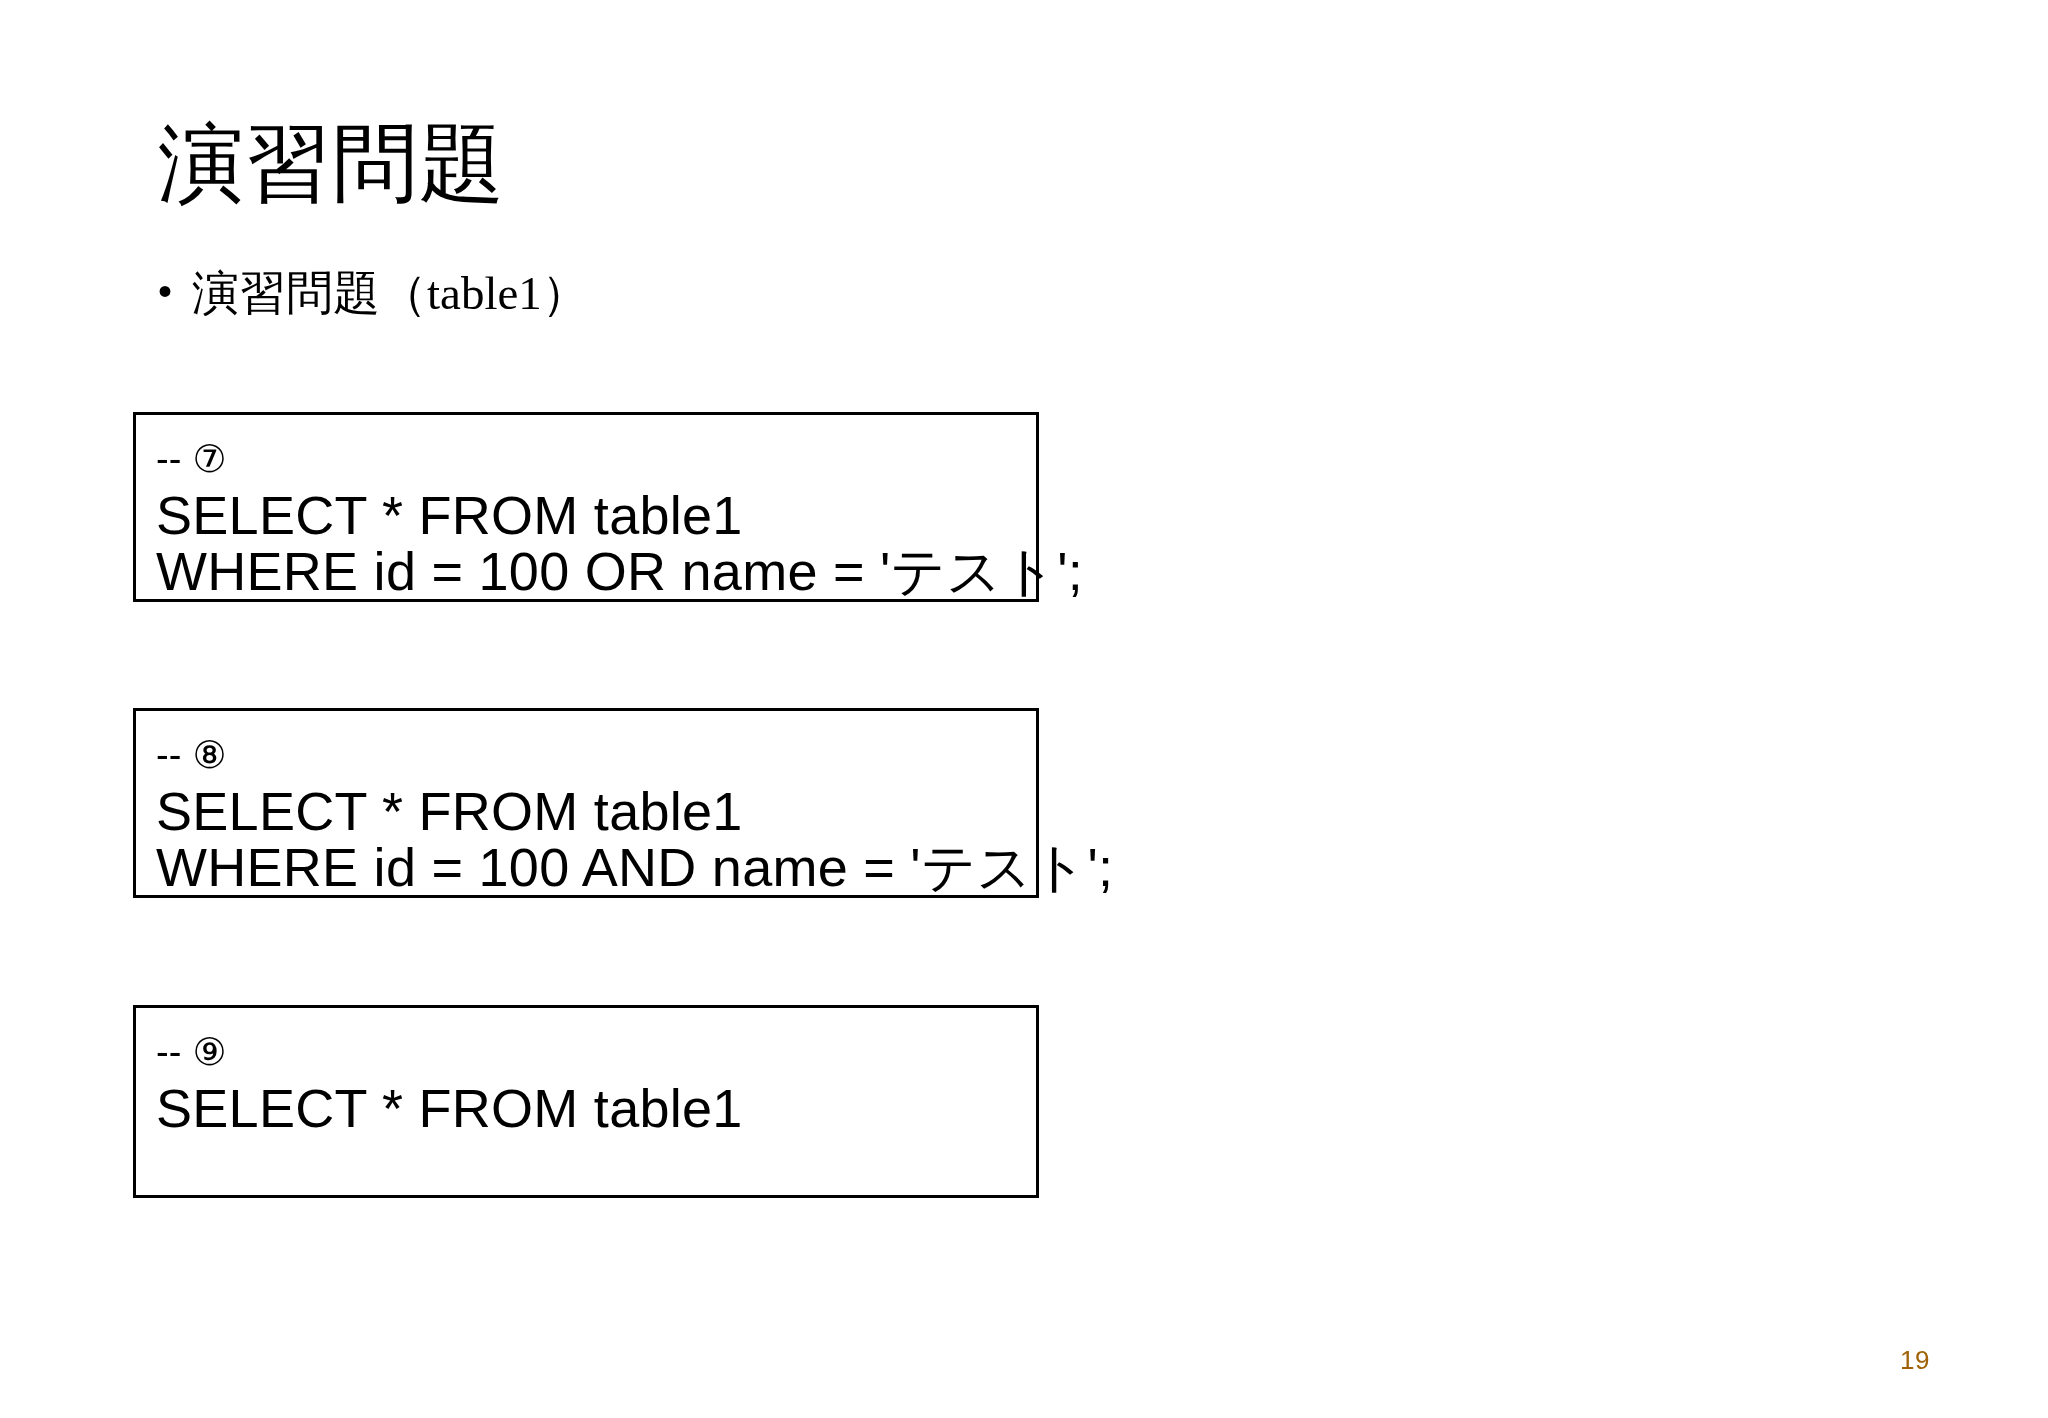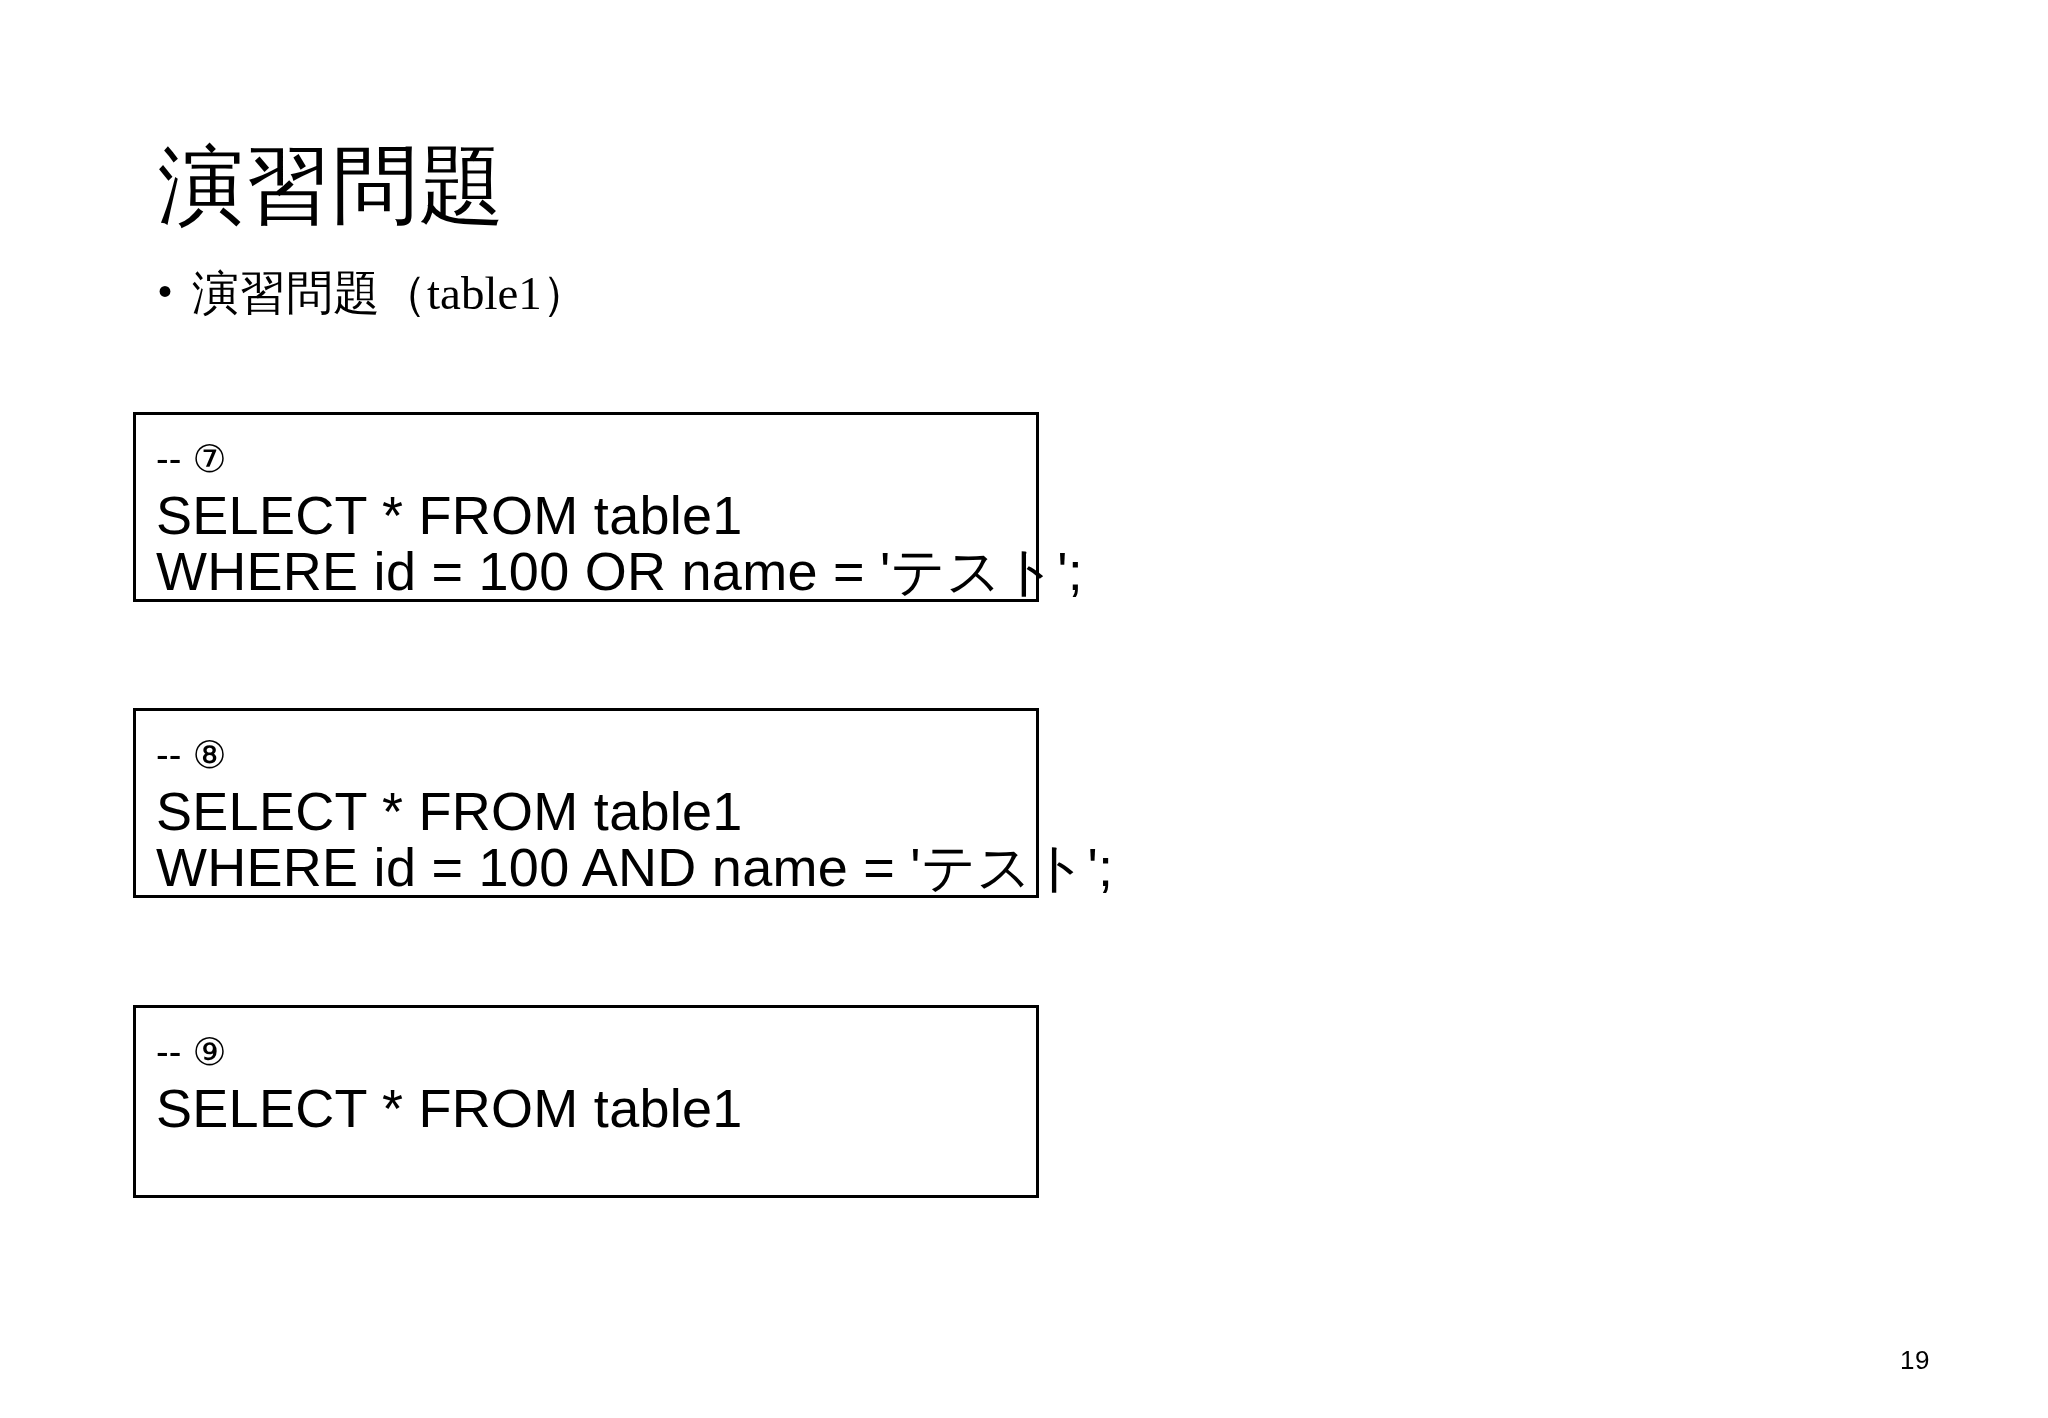--- a/index.html
+++ b/index.html
@@ -17,21 +17,21 @@
     width: 2048px;
     height: 1418px;
     background: #ffffff;
     overflow: hidden;
   }
 
   
   #title-area {
     position: absolute;
     left: 158px;
-    top: 140px;
+    top: 118px;
     width: 1700px;
   }
   #page-title {
     font-size: 86px;
     line-height: 1.06;
     font-weight: 400;
     letter-spacing: 0.01em;
     color: #000000;
     white-space: pre;
   }
@@ -87,21 +87,21 @@
   .code-line.comment {
     font-size: 38px;
   }
 
   
   #page-number {
     position: absolute;
     right: 118px;
     bottom: 42px;
     font-size: 26px;
-    color: #000000;
+    color: #a16207;
     letter-spacing: 0.02em;
   }
 </style>
 </head>
 <body>
 
 <div id="slide">
 
   <div id="title-area">
     <div id="page-title">演習問題</div>

